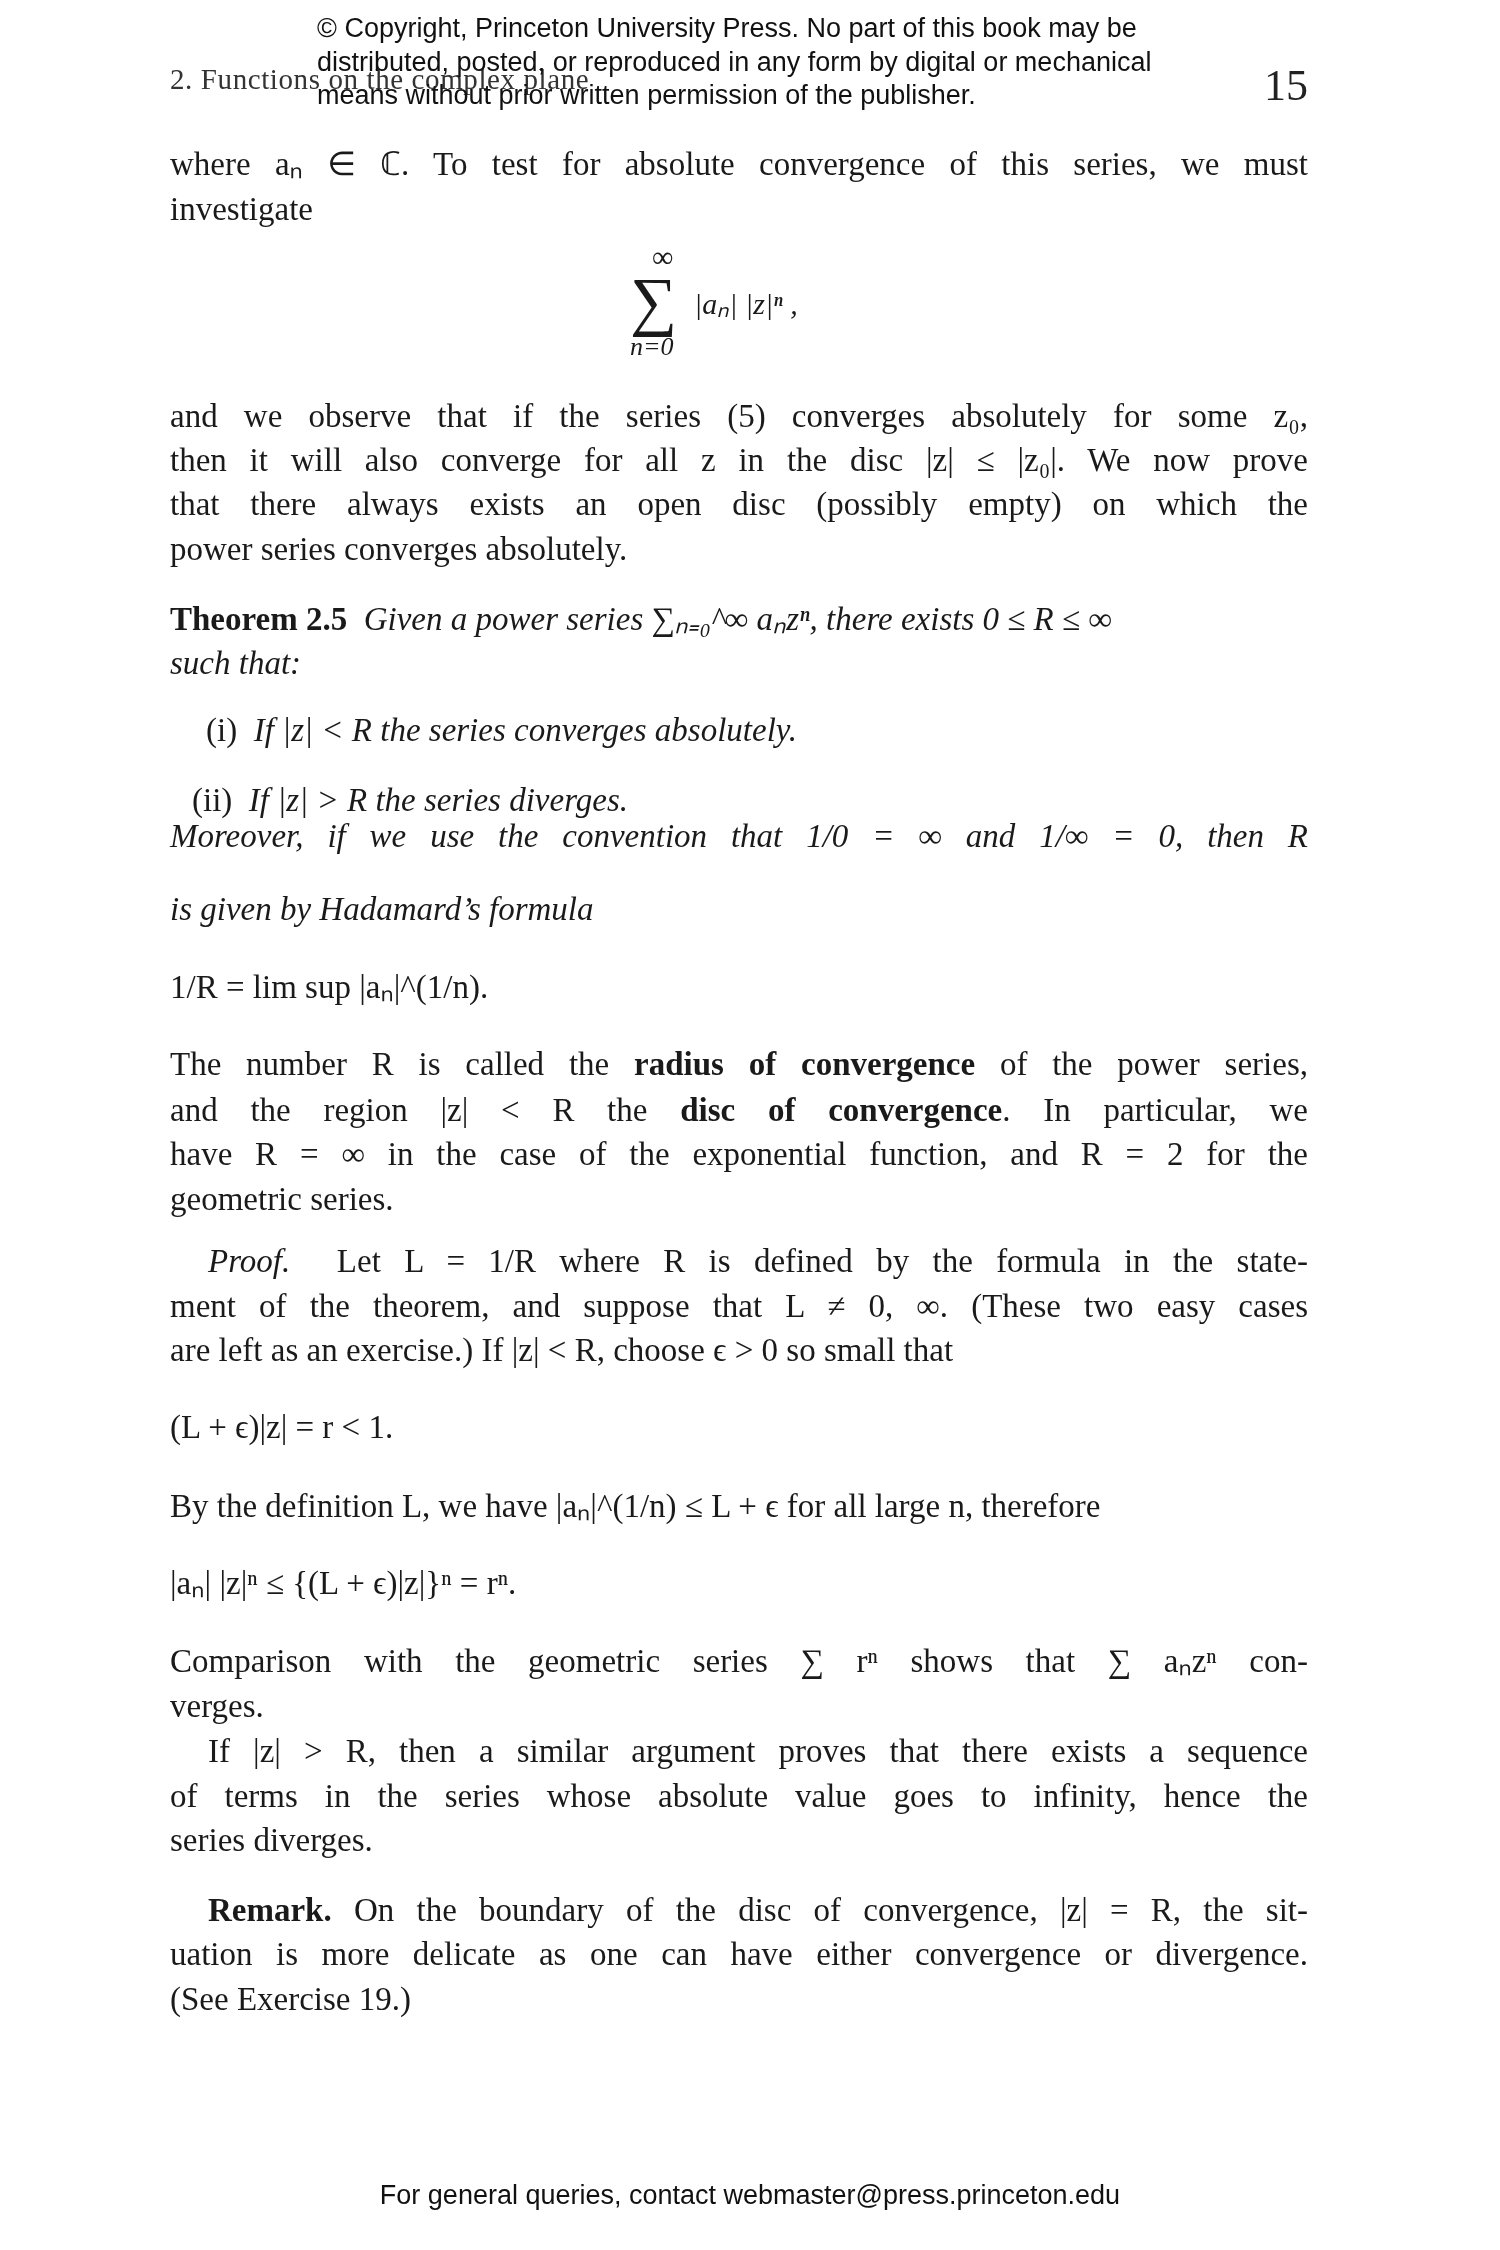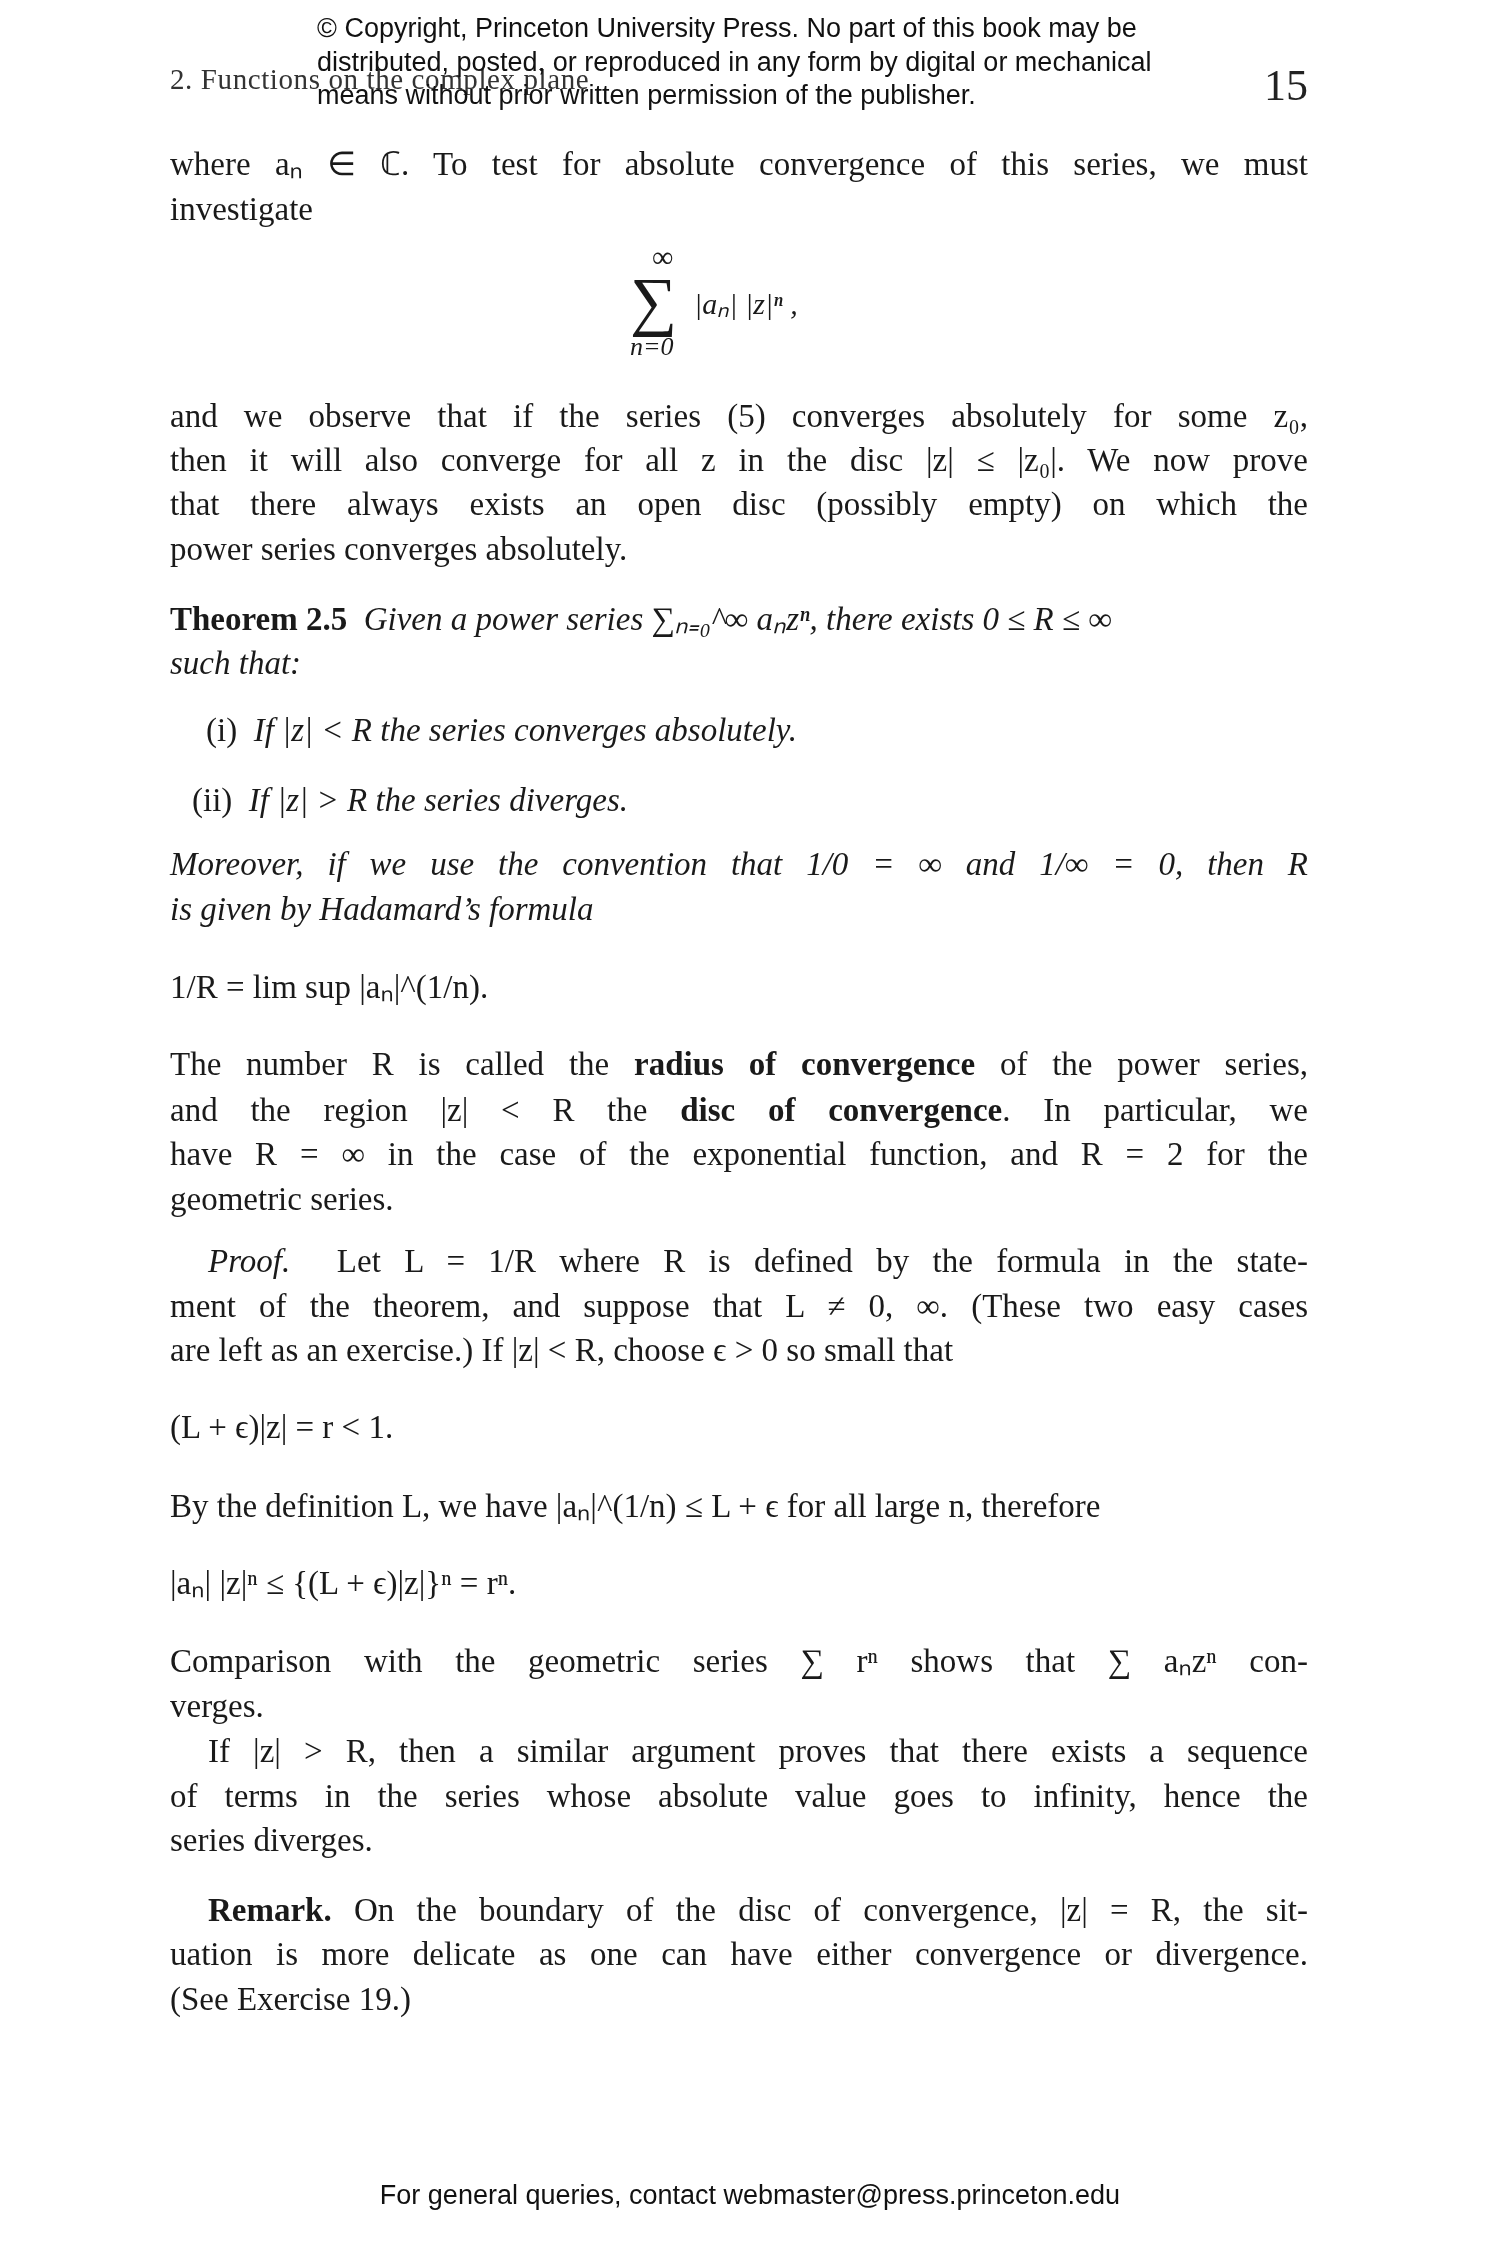--- a/index.html
+++ b/index.html
@@ -56,21 +56,21 @@
 </div>
 <div class="line serif it" style="top:643px">such that:</div>
 
 <div class="line serif" style="top:710px; padding-left:36px; width:1100px">
   <span>(i)</span>&nbsp;&nbsp;<span class="it">If |z| &lt; R the series converges absolutely.</span>
 </div>
 <div class="line serif" style="top:780px; padding-left:22px; width:1116px">
   <span>(ii)</span>&nbsp;&nbsp;<span class="it">If |z| &gt; R the series diverges.</span>
 </div>
 
-<div class="line serif it j" style="top:844px">Moreover, if we use the convention that 1/0 = ∞ and 1/∞ = 0, then R</div>
+<div class="line serif it j" style="top:816px">Moreover, if we use the convention that 1/0 = ∞ and 1/∞ = 0, then R</div>
 <div class="line serif it" style="top:889px">is given by Hadamard’s formula</div>
 
 <div class="line serif center" style="top:967px">1/R = lim sup |aₙ|^(1/n).</div>
 
 <div class="line serif j" style="top:1044px">
   <span>The number R is called the </span><b>radius of convergence</b><span> of the power series,</span>
 </div>
 <div class="line serif j" style="top:1090px">
   <span>and the region |z| &lt; R the </span><b>disc of convergence</b><span>.  In particular, we</span>
 </div>

